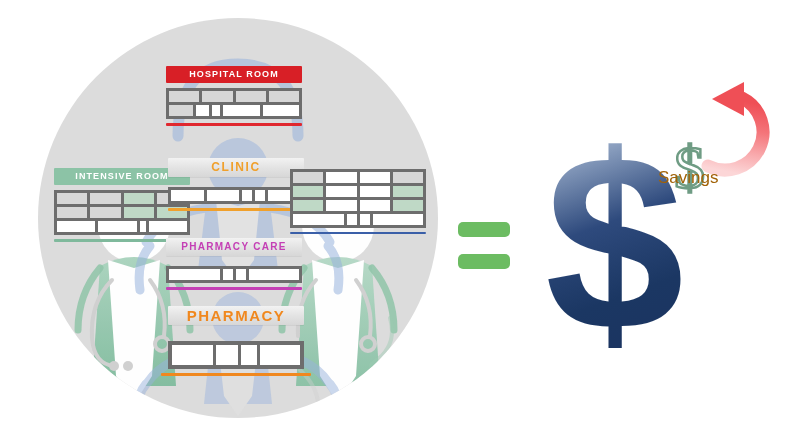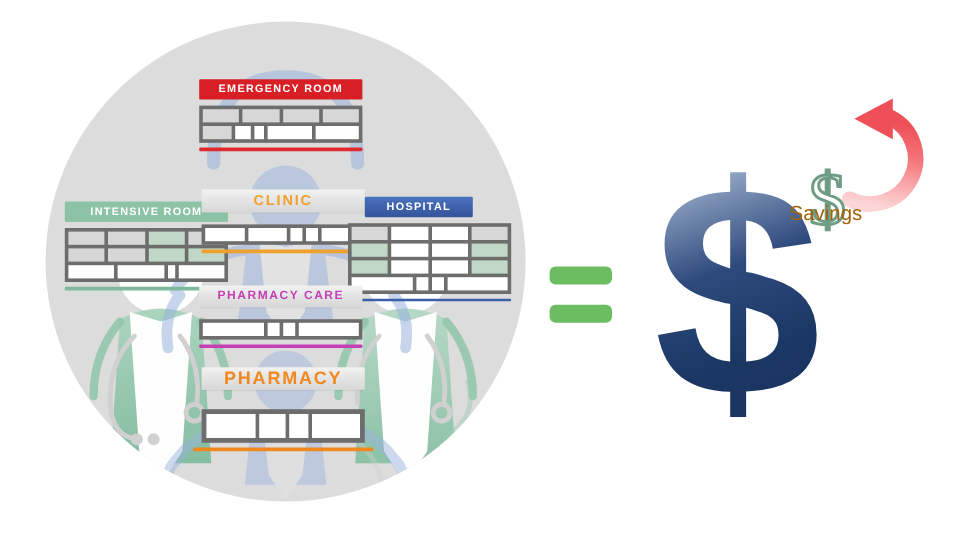--- a/index.html
+++ b/index.html
@@ -253,21 +253,21 @@
         </g>
         <g opacity="0.4">
           <path d="M262 352 q22 20 18 48" stroke="#cfcfcf" stroke-width="4" fill="none" stroke-linecap="round"></path>
           <circle cx="274" cy="404" r="5" fill="#cfcfcf"></circle>
           <circle cx="290" cy="404" r="5" fill="#cfcfcf"></circle>
         </g>
       </svg>
     </div>
 
     <div class="facility" style="left:128px; top:48px;">
-      <div class="fac-banner" style="background:#d81f26;">EMERGENCY ROOM</div>
+      <div class="fac-banner" style="background:#d81f26;">HOSPITAL ROOM</div>
       <div class="fac-building">
         <div class="win-row">
           <div class="win dim"></div>
           <div class="win dim"></div>
           <div class="win dim"></div>
           <div class="win dim"></div>
         </div>
         <div class="win-row">
           <div class="win dim" style="flex:0 0 24px;"></div>
           <div class="win door"></div>
@@ -312,21 +312,20 @@
           <div class="win"></div>
           <div class="win door" style="flex:0 0 10px;"></div>
           <div class="win door" style="flex:0 0 10px;"></div>
           <div class="win"></div>
         </div>
       </div>
       <div class="fac-base" style="background:#f0a02c;"></div>
     </div>
 
     <div class="facility" style="left:252px; top:146px;">
-      <div class="fac-banner" style="background:linear-gradient(180deg,#4a72bd 0%,#34549b 100%); width:90px; margin-left:14px;">HOSPITAL</div>
       <div class="fac-building">
         <div class="win-row">
           <div class="win dim"></div>
           <div class="win"></div>
           <div class="win"></div>
           <div class="win dim"></div>
         </div>
         <div class="win-row">
           <div class="win greenish"></div>
           <div class="win"></div>

